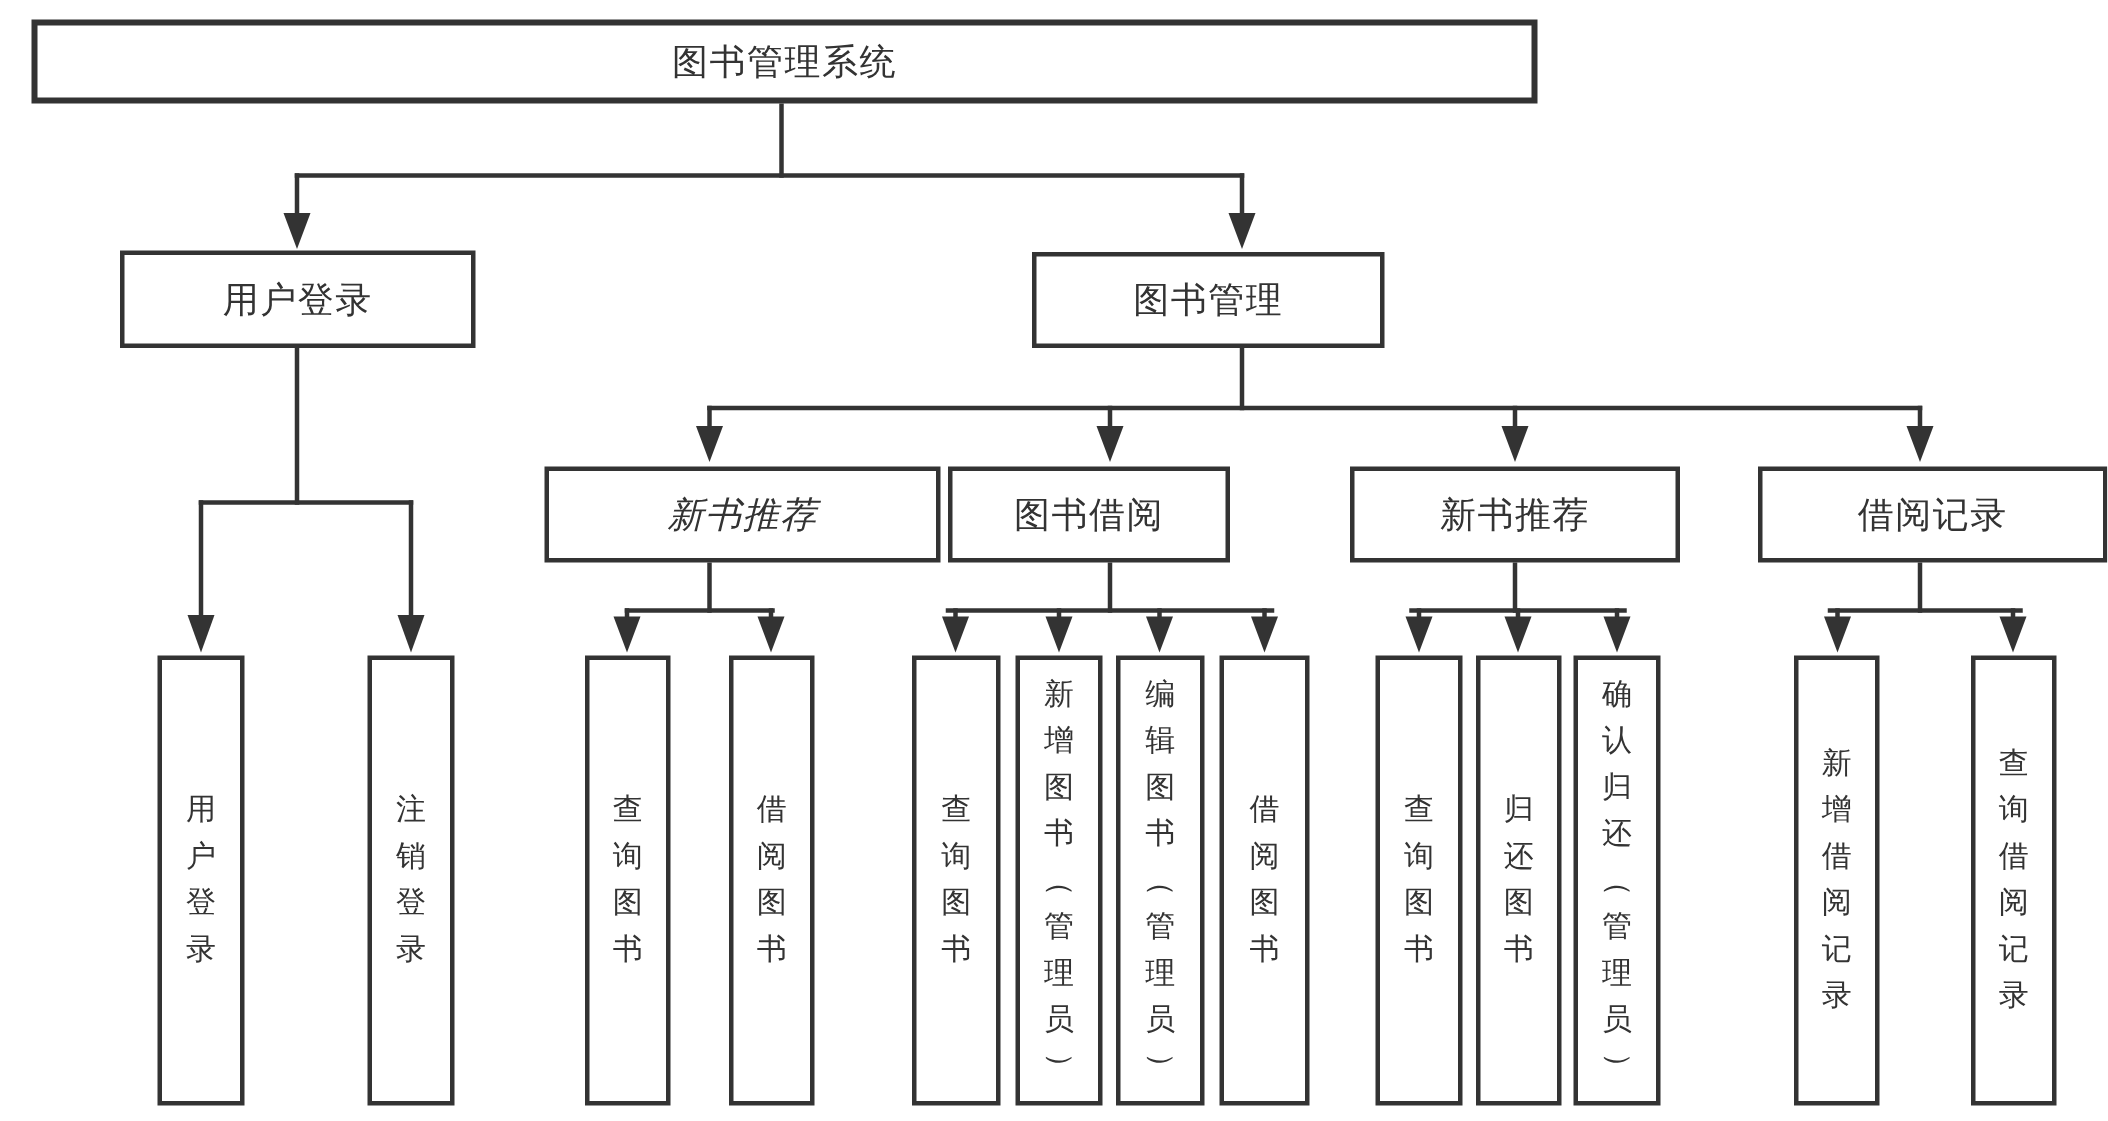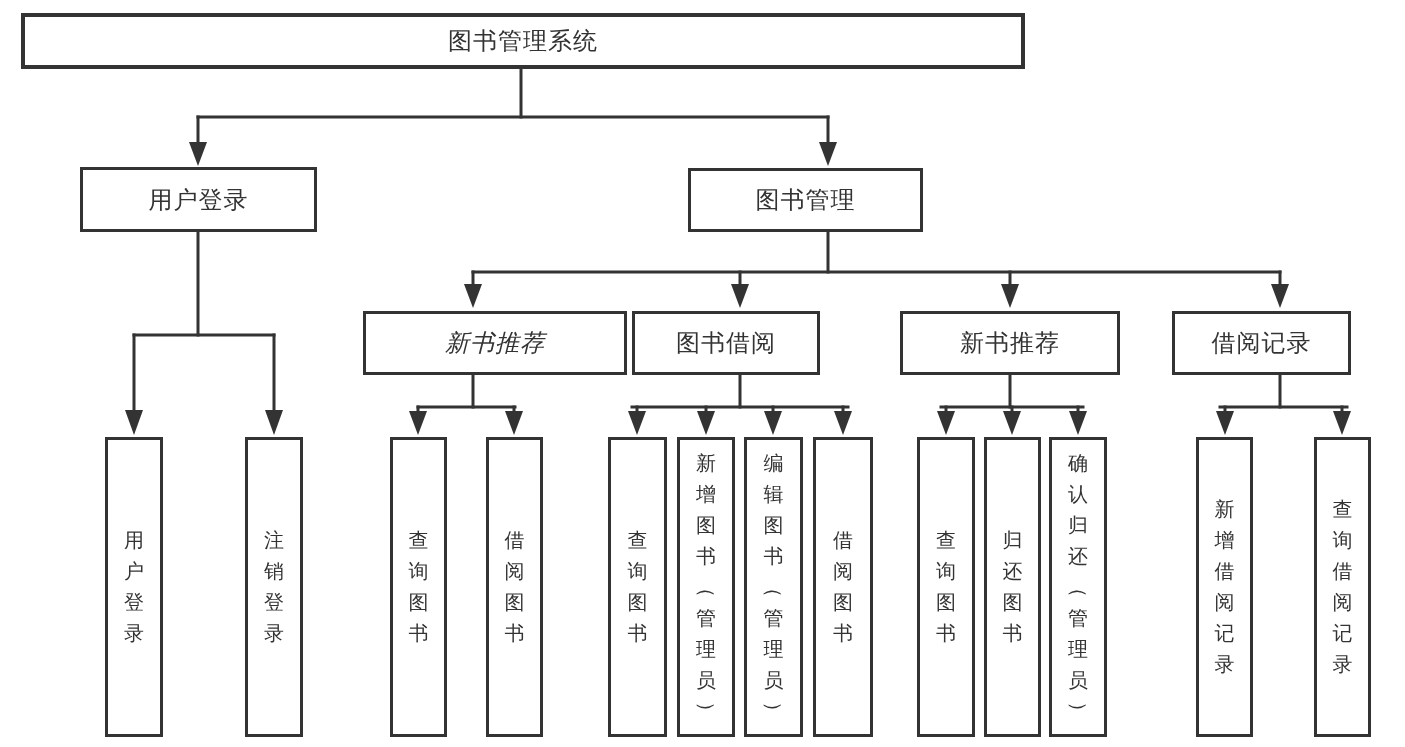--- a/index.html
+++ b/index.html
@@ -119,21 +119,21 @@
 
   <div class="node" style="left:363px;top:311px;width:264px;height:64px;font-style:italic;">
     <span class="h-label">新书推荐</span>
   </div>
   <div class="node" style="left:632px;top:311px;width:188px;height:64px;">
     <span class="h-label">图书借阅</span>
   </div>
   <div class="node" style="left:900px;top:311px;width:220px;height:64px;">
     <span class="h-label">新书推荐</span>
   </div>
-  <div class="node" style="left:1172px;top:311px;width:179px;height:64px;">
+  <div class="node" style="left:1172px;top:311px;width:233px;height:64px;">
     <span class="h-label">借阅记录</span>
   </div>
 
   <div class="node v-node" style="left:105px;top:437px;width:58px;height:300px;">
       <span class="vchar">用</span>
       <span class="vchar">户</span>
       <span class="vchar">登</span>
       <span class="vchar">录</span>
     </div>
   <div class="node v-node" style="left:245px;top:437px;width:58px;height:300px;">

